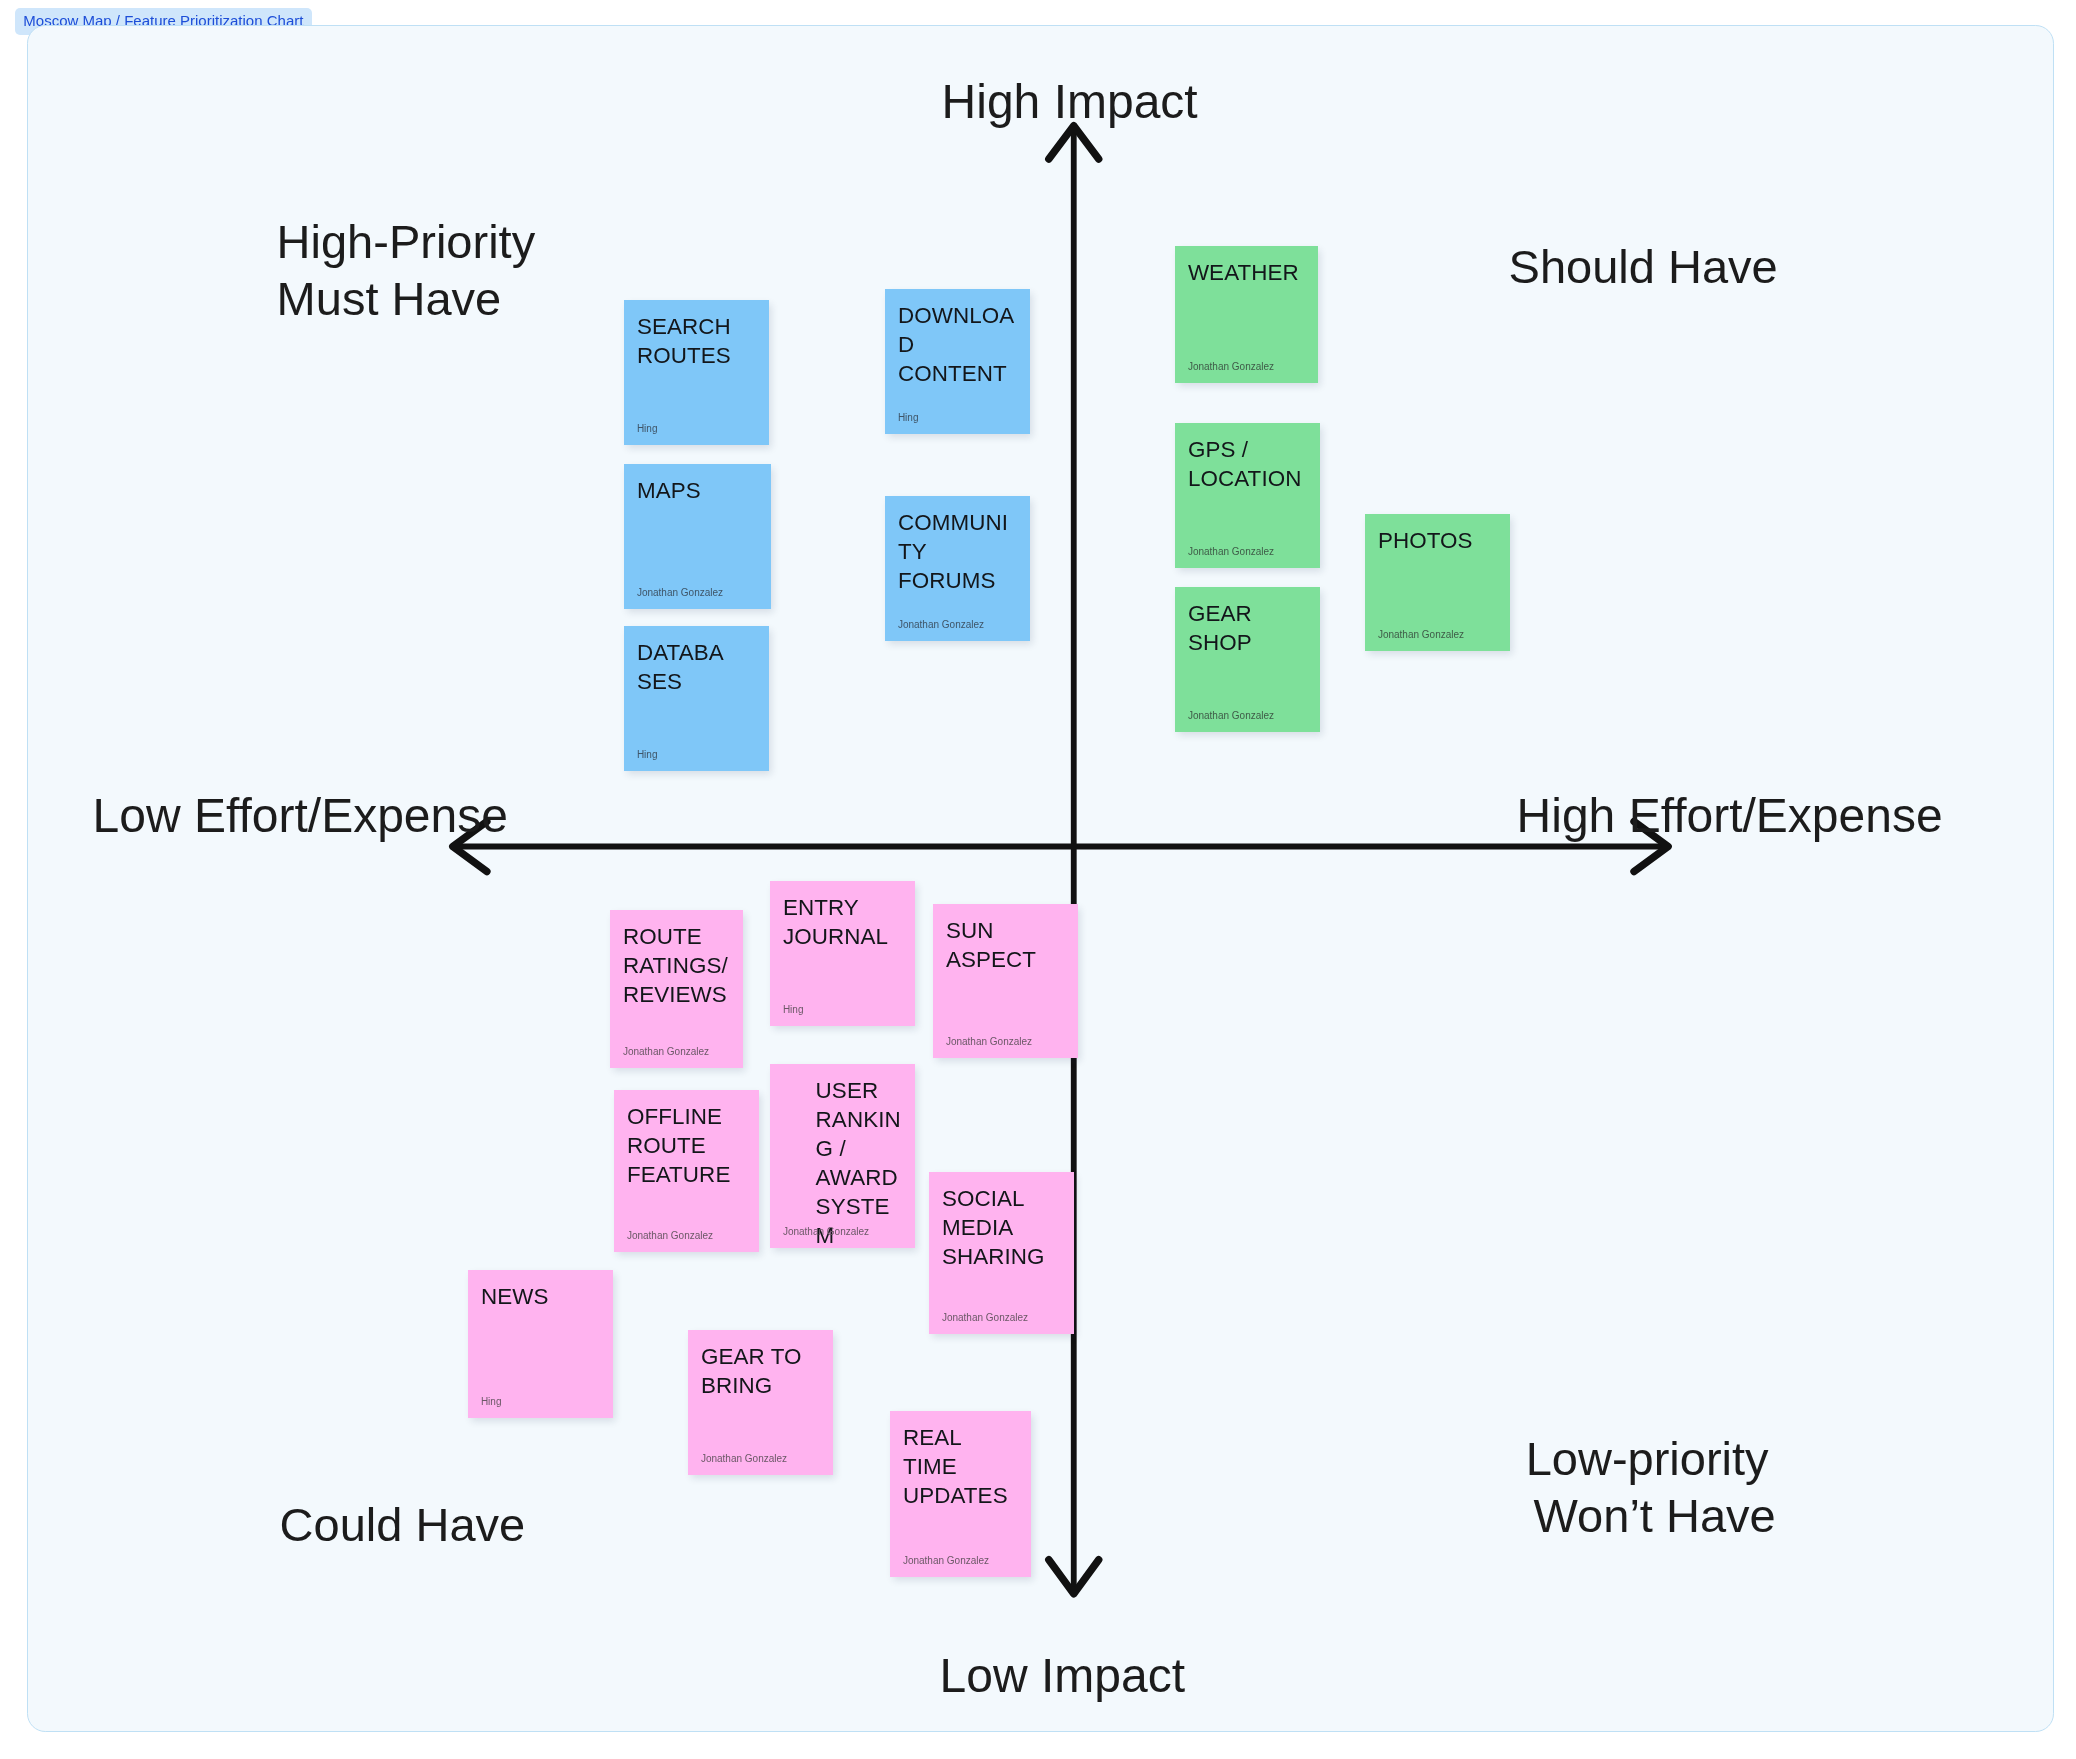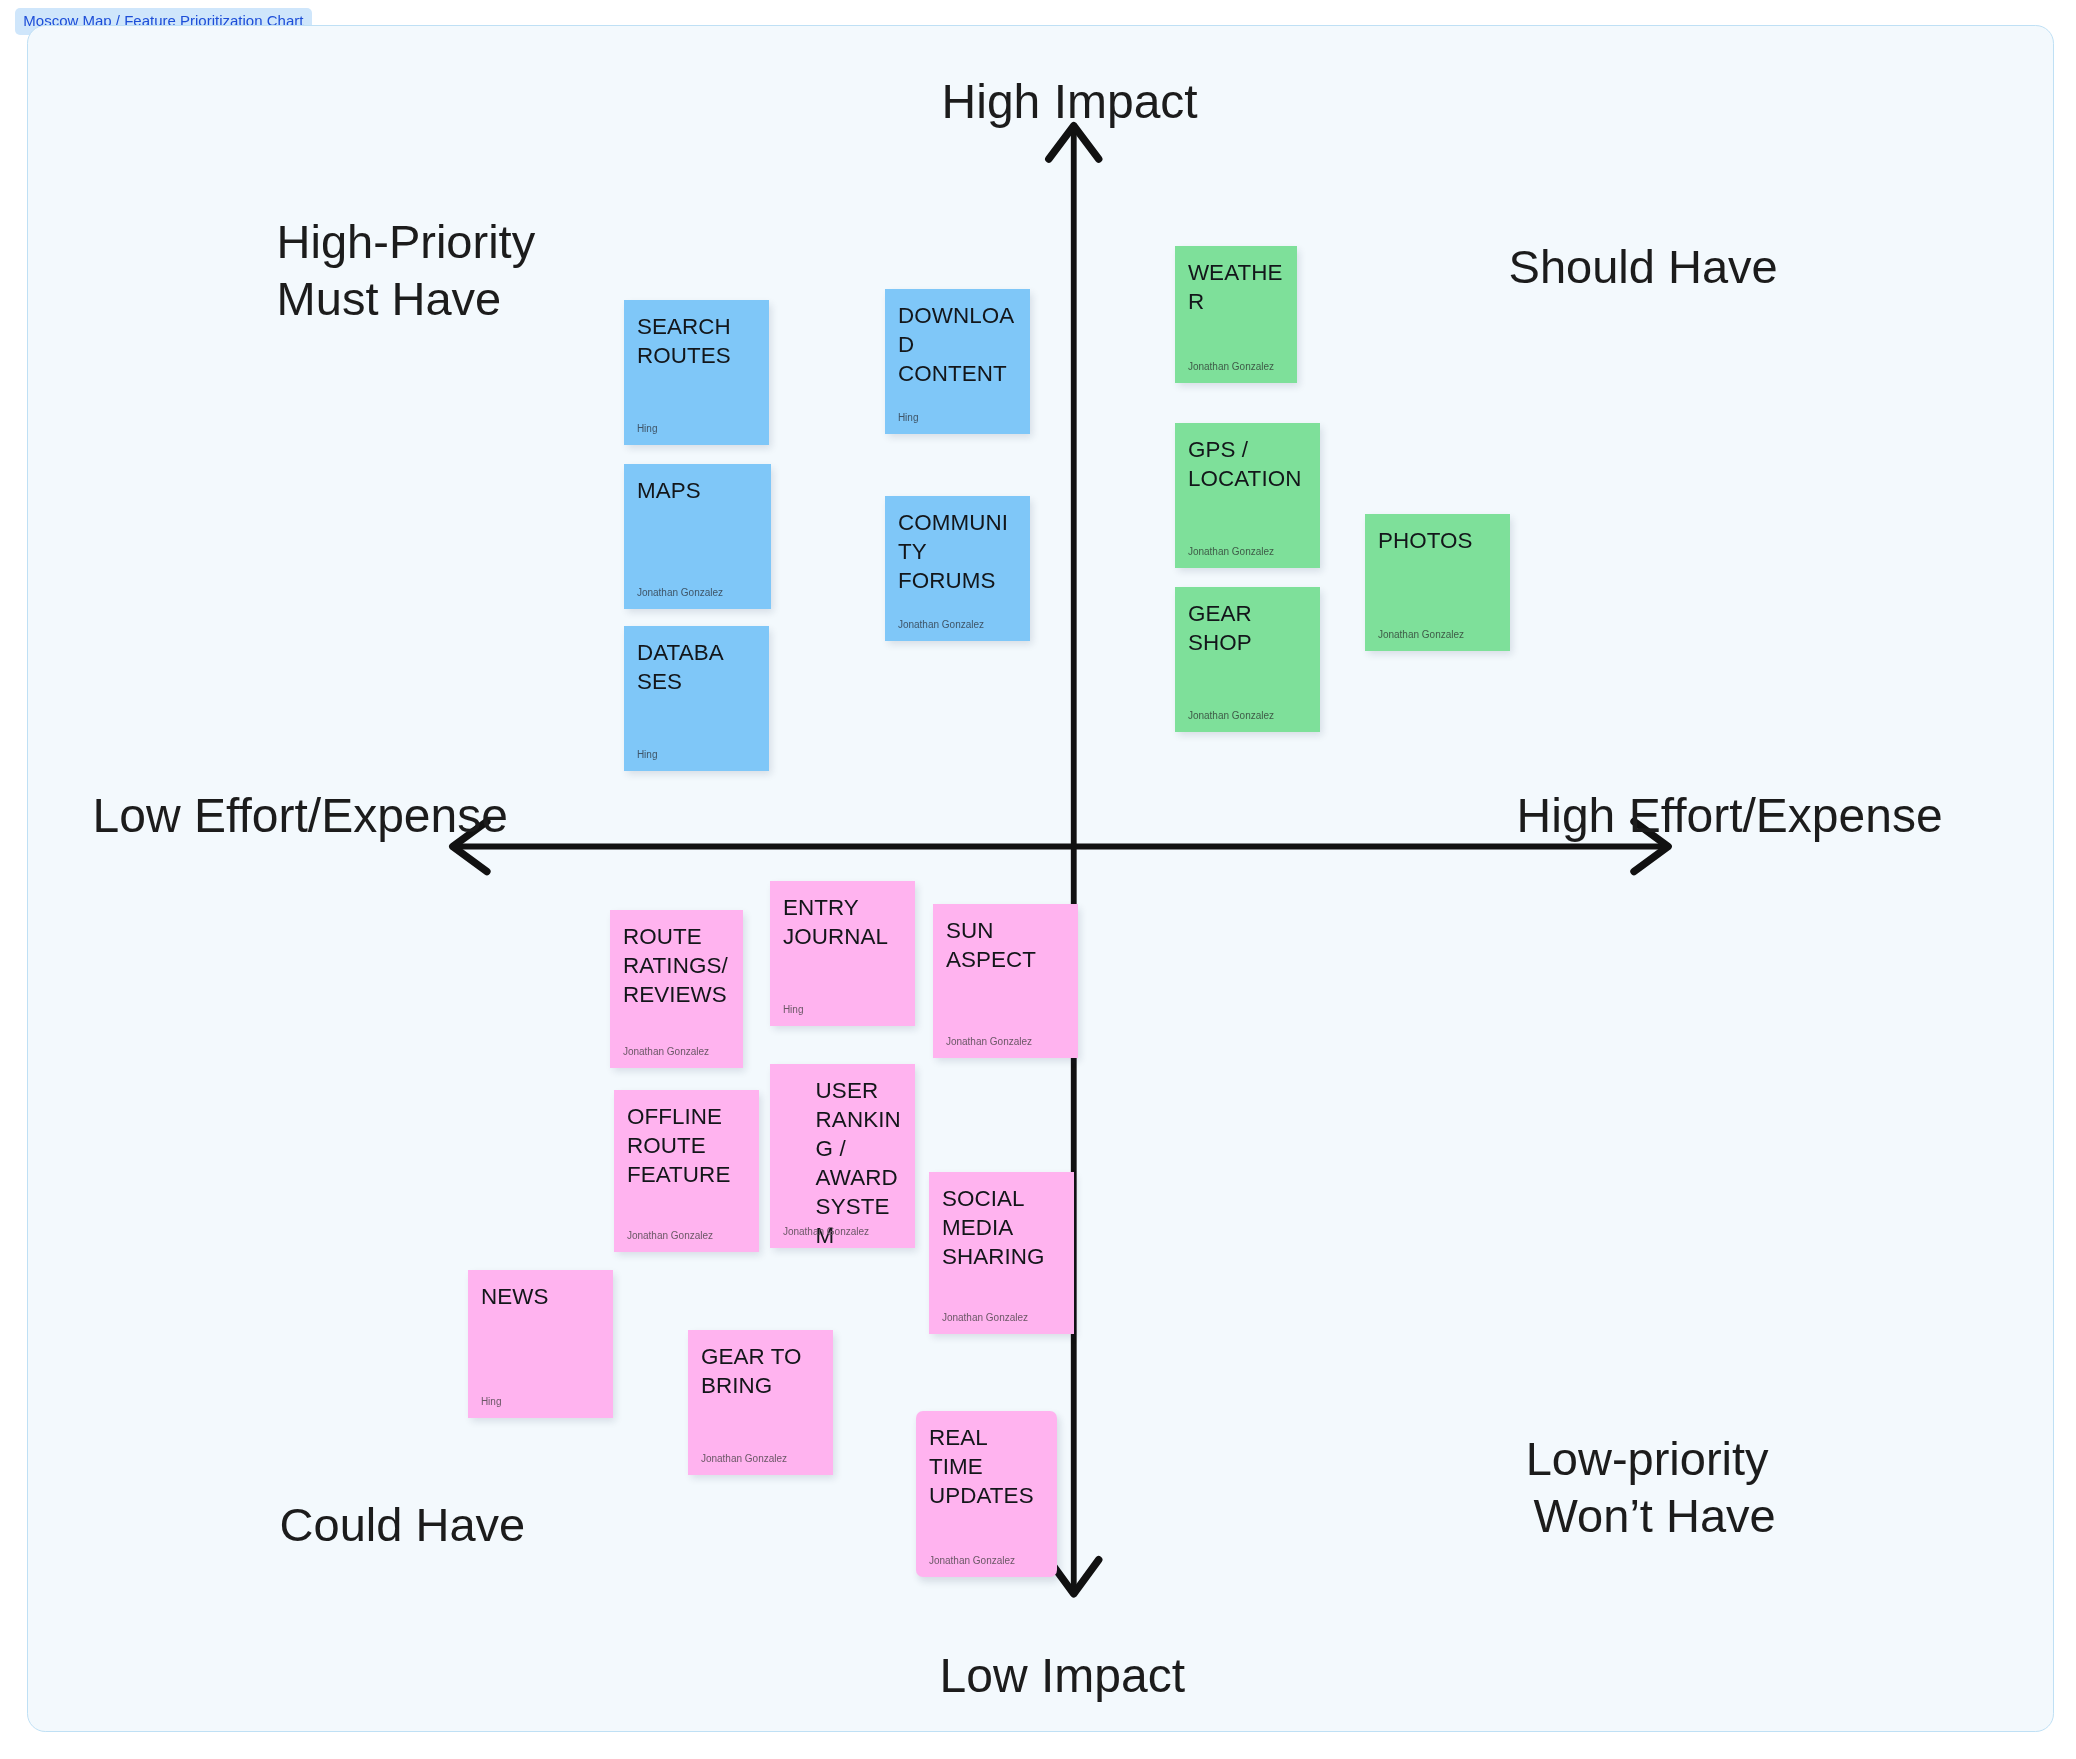--- a/index.html
+++ b/index.html
@@ -166,21 +166,21 @@
         <div class="author">Hing</div>
       </div>
       <div class="note blue" style="left: 857px; top: 263px; width: 145px; height: 145px;">
         <div class="title">DOWNLOAD CONTENT</div>
         <div class="author">Hing</div>
       </div>
       <div class="note blue" style="left: 857px; top: 470px; width: 145px; height: 145px;">
         <div class="title">COMMUNITY FORUMS</div>
         <div class="author">Jonathan Gonzalez</div>
       </div>
-      <div class="note green" style="left: 1147px; top: 220px; width: 122px; height: 137px;">
+      <div class="note green" style="left: 1147px; top: 220px; width: 143px; height: 137px;">
         <div class="title">WEATHER</div>
         <div class="author">Jonathan Gonzalez</div>
       </div>
       <div class="note green" style="left: 1147px; top: 397px; width: 145px; height: 145px;">
         <div class="title">GPS / LOCATION</div>
         <div class="author">Jonathan Gonzalez</div>
       </div>
       <div class="note green" style="left: 1147px; top: 561px; width: 145px; height: 145px;">
         <div class="title">GEAR SHOP</div>
         <div class="author">Jonathan Gonzalez</div>
@@ -214,20 +214,20 @@
         <div class="author">Jonathan Gonzalez</div>
       </div>
       <div class="note pink" style="left: 440px; top: 1244px; width: 145px; height: 148px;">
         <div class="title">NEWS</div>
         <div class="author">Hing</div>
       </div>
       <div class="note pink" style="left: 660px; top: 1304px; width: 145px; height: 145px;">
         <div class="title">GEAR TO BRING</div>
         <div class="author">Jonathan Gonzalez</div>
       </div>
-      <div class="note pink" style="left: 888px; top: 1385px; width: 141px; height: 166px; border-radius: 7px;">
+      <div class="note pink" style="left: 862px; top: 1385px; width: 141px; height: 166px;">
         <div class="title">REAL TIME UPDATES</div>
         <div class="author">Jonathan Gonzalez</div>
       </div>
     </div>
 
 </div>
 
 
 </body></html>

